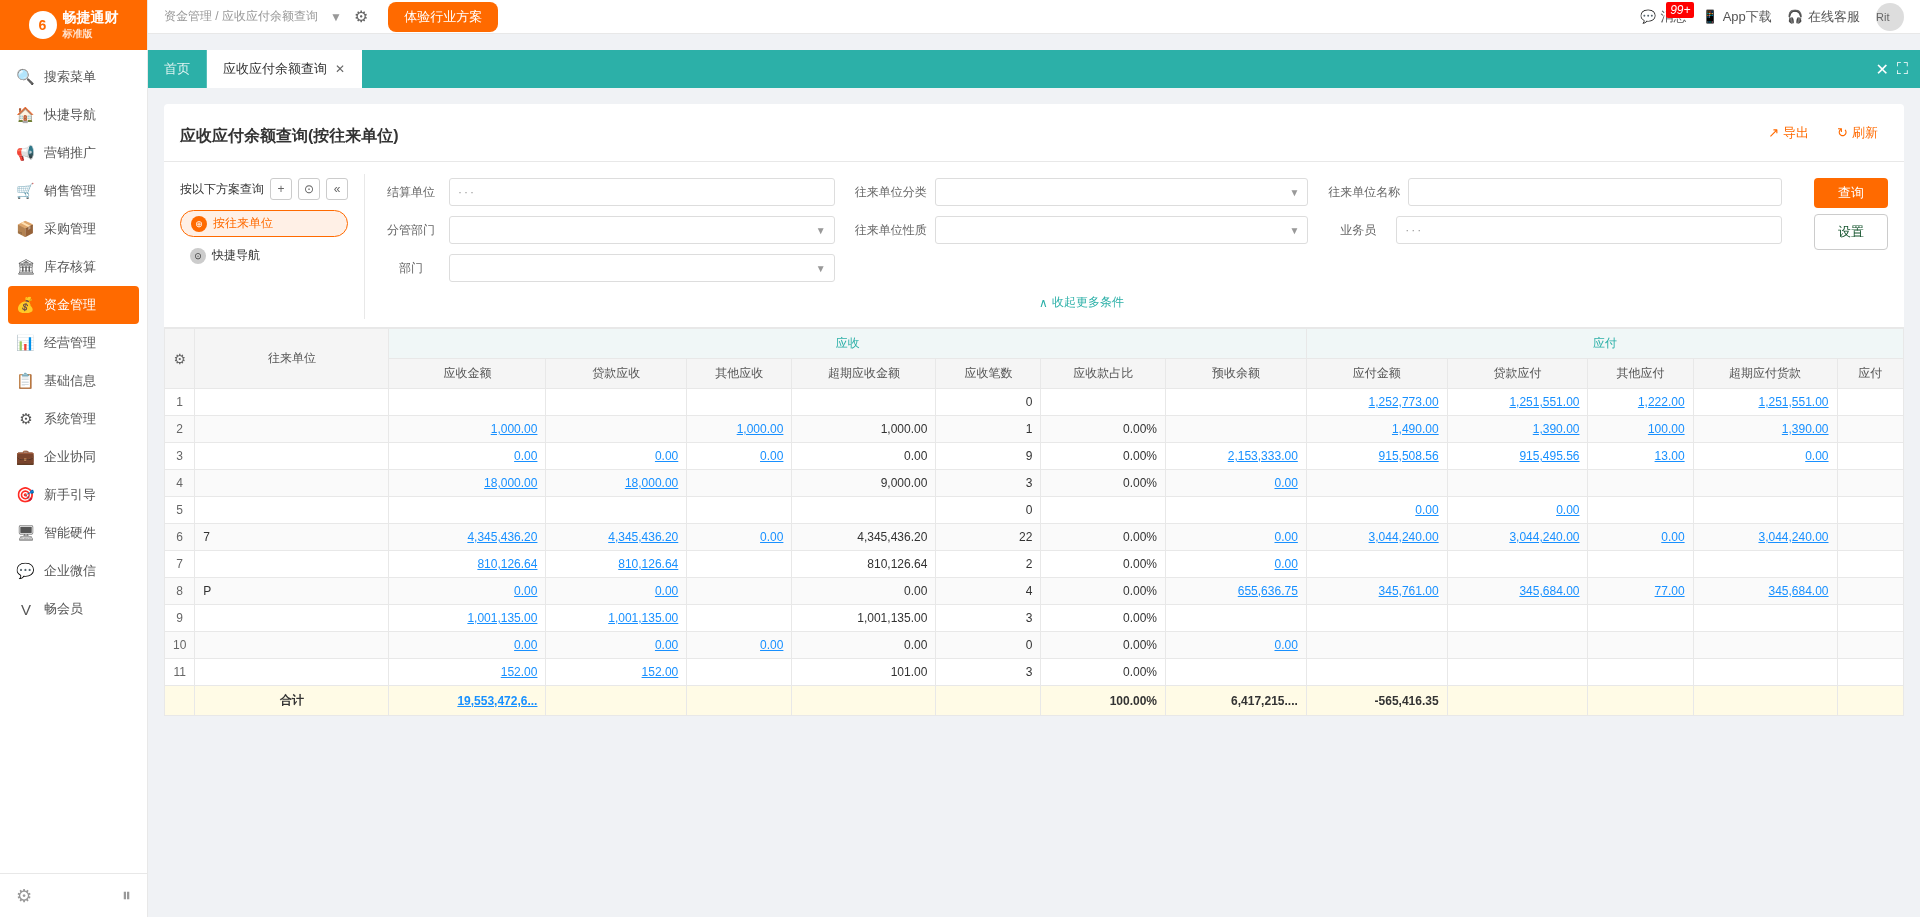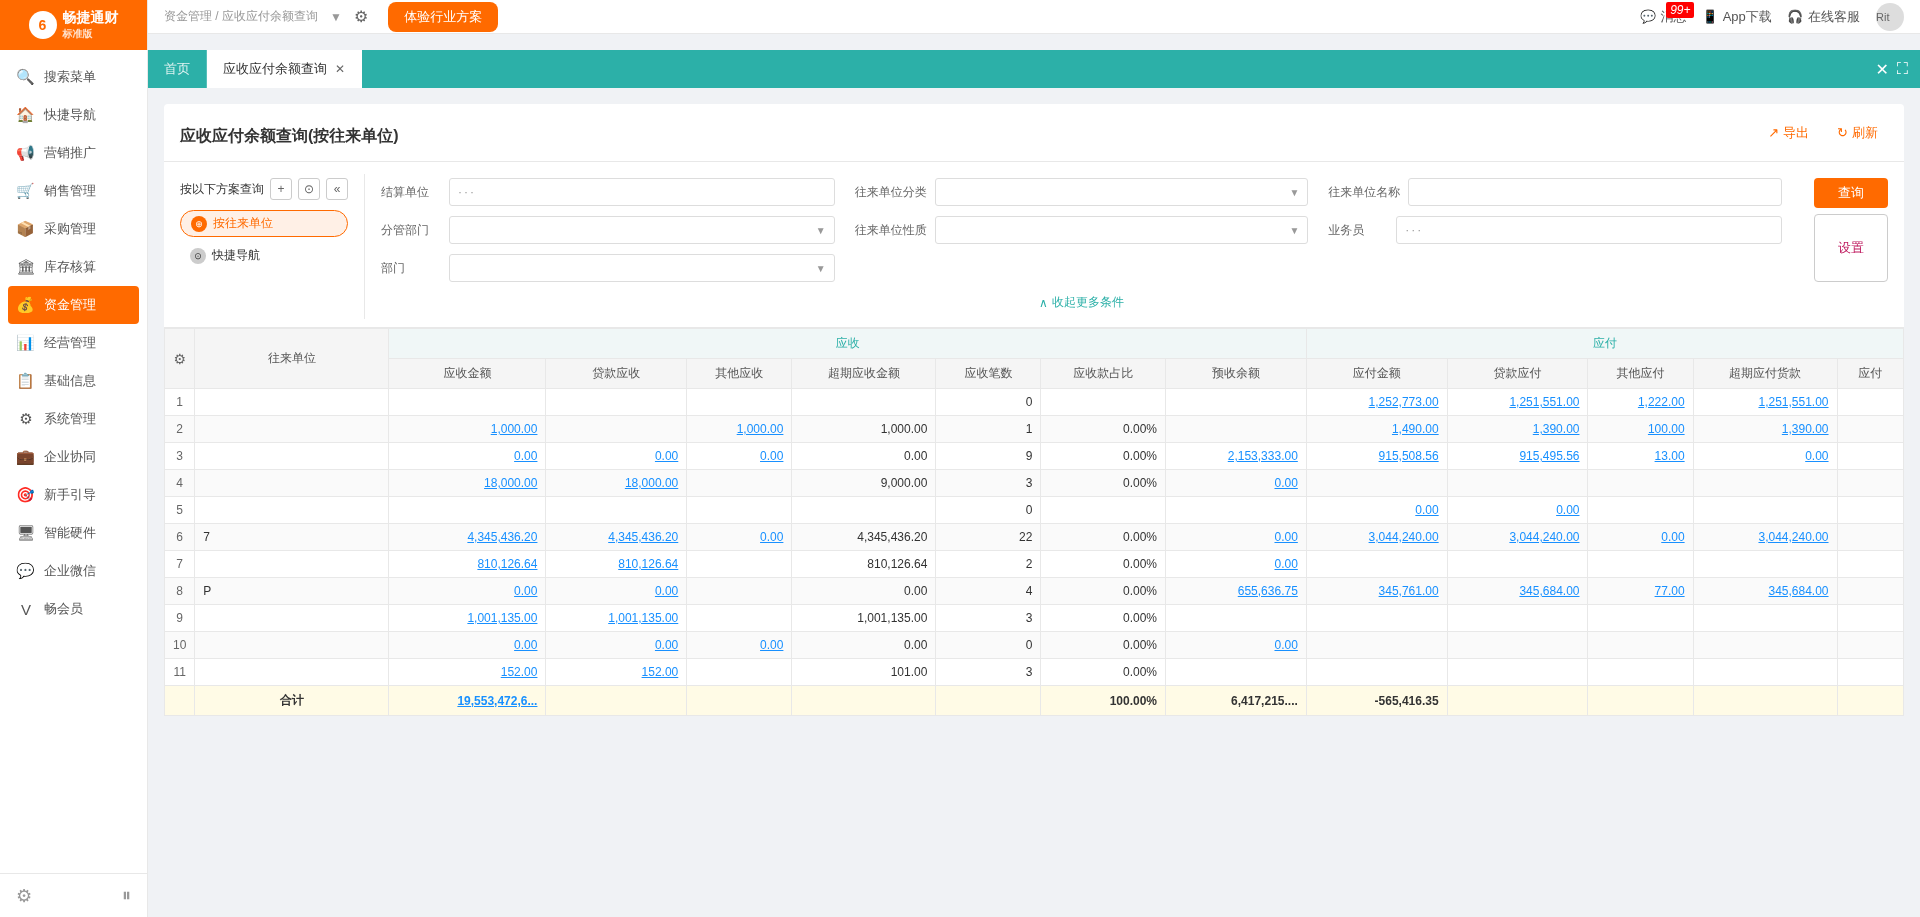--- a/index.html
+++ b/index.html
@@ -100,22 +100,22 @@
       display: flex; align-items: center; gap: 4px; color: #2cb0a8; font-size: 12px;
       cursor: pointer; justify-content: center; padding: 4px 0;
     }
 
     
     .btn-query {
       background: #ff6a00; color: #fff; border: none; border-radius: 4px;
       padding: 6px 24px; font-size: 13px; cursor: pointer;
     }
     .btn-settings {
-      background: #fff; color: #be185d; border: 1px solid #ccc; border-radius: 4px;
-      padding: 24px 16px; font-size: 13px; cursor: pointer;
+      background: #fff; color: #14532d; border: 1px solid #ccc; border-radius: 4px;
+      padding: 8px 16px; font-size: 13px; cursor: pointer;
     }
 
     
     .table-container { overflow-x: auto; }
     .data-table {
       width: 100%; border-collapse: collapse; font-size: 12px;
     }
     .data-table th, .data-table td {
       border: 1px solid #e8e8e8; padding: 6px 8px; text-align: right; white-space: nowrap;
     }
@@ -288,21 +288,21 @@
             <div class="filter-scheme-icon">⊕</div>
             <span>按往来单位</span>
           </div>
           <div class="filter-scheme-item">
             <span style="width:16px;height:16px;display:inline-block;background:#ccc;border-radius:50%;text-align:center;line-height:16px;font-size:9px;">⊙</span>
             <span>快捷导航</span>
           </div>
         </div>
       </div>
 
-      <div style="flex:1;padding:4px 16px;">
+      <div style="flex:1;padding:4px 16px;text-align:center;">
         <div style="display:grid;grid-template-columns:1fr 1fr 1fr;gap:10px 20px;margin-bottom:8px;">
 
           <div class="filter-field">
             <span class="filter-field-label">结算单位</span>
             <div class="filter-input">
               <span class="dots">···</span>
             </div>
           </div>
           <div class="filter-field">
             <span class="filter-field-label">往来单位分类</span>

